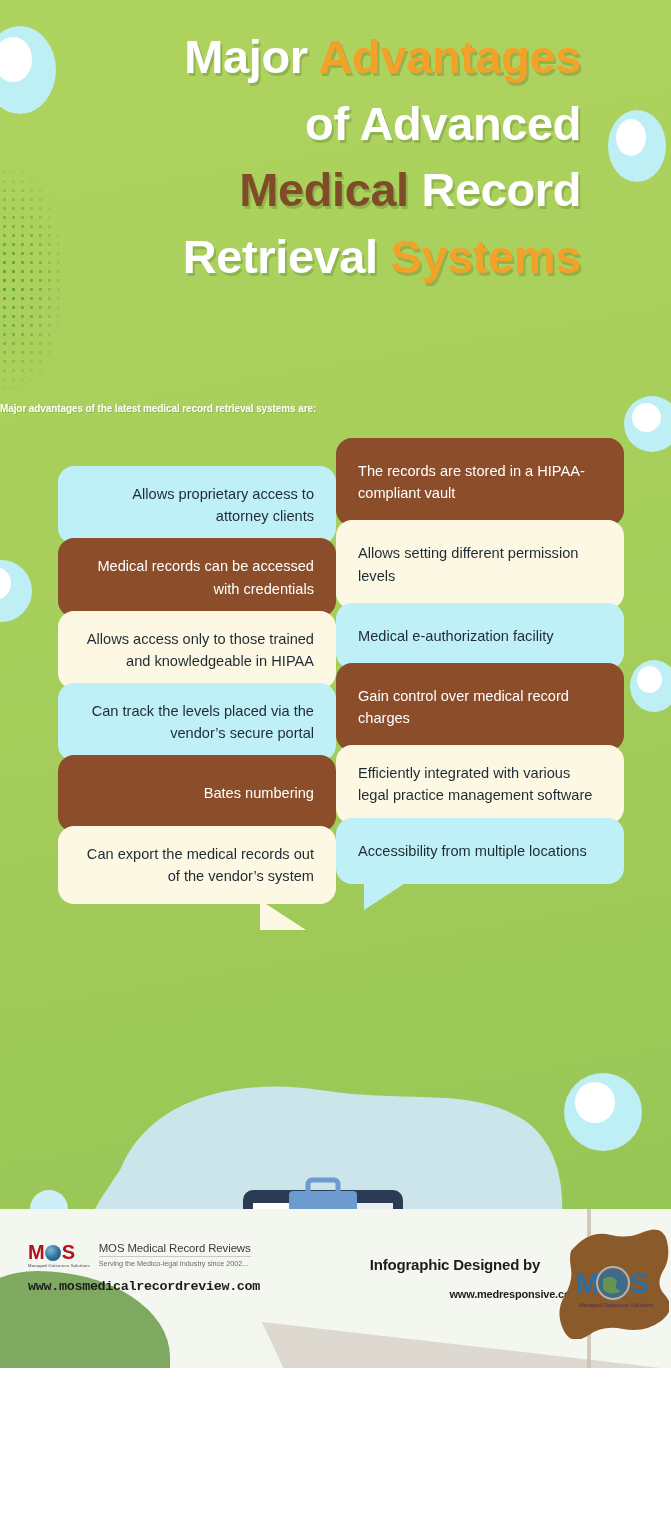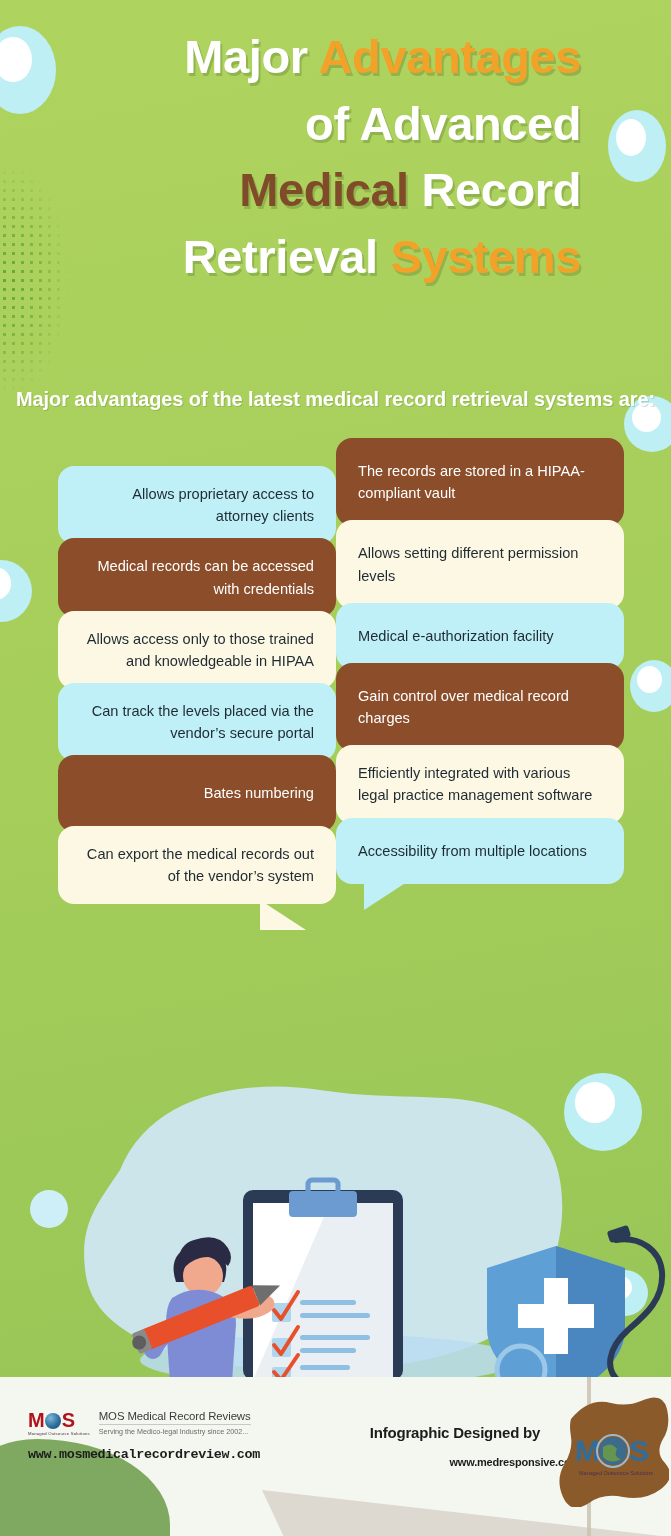--- a/index.html
+++ b/index.html
@@ -3,21 +3,21 @@
 <meta charset="utf-8">
 <style>
   * { box-sizing: border-box; margin: 0; padding: 0; }
   html, body {
     width: 671px; height: 1536px;
     font-family: "Liberation Sans", sans-serif;
     overflow: hidden;
   }
   #infographic {
     position: relative;
-    width: 671px; height: 1536px;
+    width: 671px; height: 1368px;
     background: linear-gradient(170deg, #AFD35F 0%, #A6CE5B 45%, #94C455 100%);
     overflow: hidden;
   }
 
   
   .halftone {
     position: absolute;
     left: 0; top: 150px;
     width: 95px; height: 260px;
     background-image: radial-gradient(circle, #4E9A2A 1.4px, transparent 1.6px);
@@ -59,24 +59,23 @@
     letter-spacing: -0.4px;
     white-space: nowrap;
     text-shadow: 2px 3px 0 rgba(80,110,40,.30);
   }
   .c-white  { color: #FFFFFF; }
   .c-orange { color: #F2A229; }
   .c-brown  { color: #804B28; margin-left: 48px; }
 
   .subtitle {
     position: absolute;
-    top: 388px; left: 0; right: 0;
-    text-align: center;
+    top: 403px; left: 0; right: 0;
     color: #FFFFFF;
-    font-size: 20px;
+    font-size: 10px;
     font-weight: 700;
     letter-spacing: -0.1px;
     text-shadow: 1px 1px 0 rgba(80,110,40,.25);
   }
 
   
   .bubbles { position: absolute; left: 0; top: 0; width: 671px; height: 1090px; }
   .col { position: absolute; }
   .col-left  { left: 58px;  top: 466px; width: 278px; }
   .col-right { left: 336px; top: 438px; width: 288px; }

